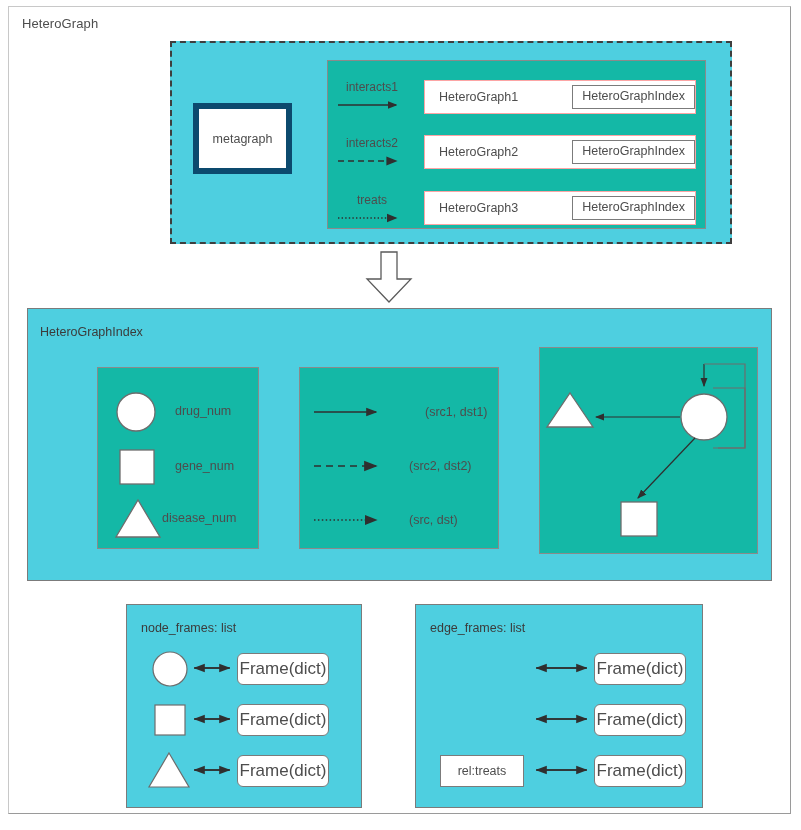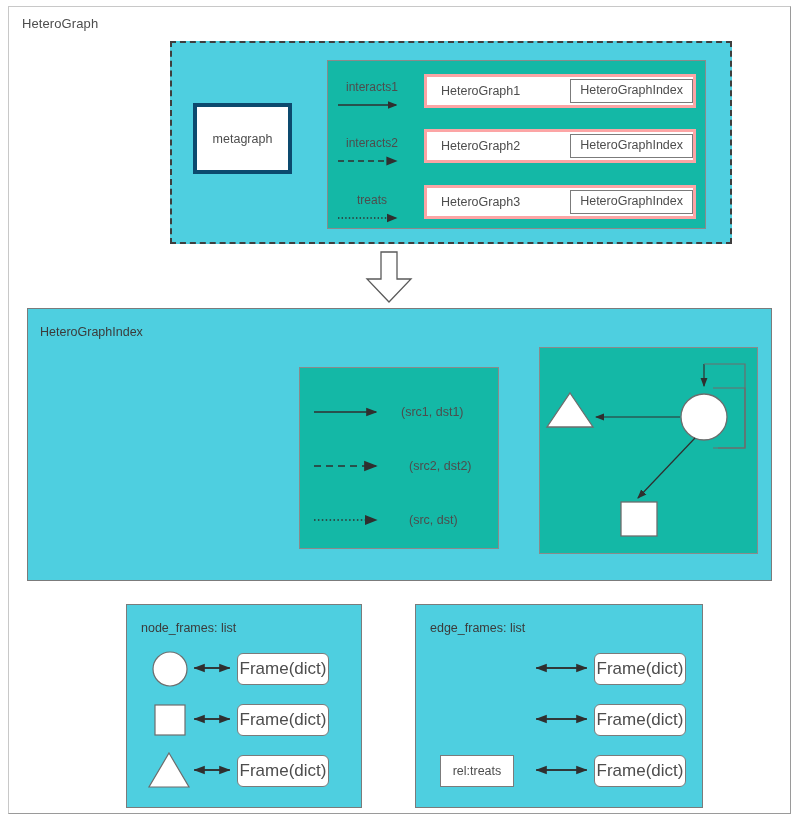--- a/index.html
+++ b/index.html
@@ -29,40 +29,40 @@
   .cyan{background:#4ecfe0;box-sizing:border-box;}
   .cyan-solid{border:1px solid #7b7b7b;}
   .cyan-dashed{border:2px dashed #3e3e3e;}
   .panel-title{
     position:absolute;font-size:12.5px;color:#3b3b3b;
   }
 
   
   .wbox{
     position:absolute;background:#ffffff;
-    border:4px solid #0c4a6e;
+    border:6px solid #0c4a6e;
     box-sizing:border-box;
     display:flex;align-items:center;justify-content:center;
     font-size:12.5px;color:#4d4d4d;
   }
   .wplain{
     position:absolute;background:#14b8a6;
     border:1px solid #8a8a8a;
     box-sizing:border-box;
   }
 
   
   #sec-top{position:absolute;left:170px;top:41px;width:562px;height:203px;}
   #metagraph-box{left:21px;top:60px;width:99px;height:71px;}
   #hg-container{left:155px;top:17px;width:379px;height:169px;}
 
   .hg-row{
     position:absolute;left:96px;width:272px;height:34px;
-    background:#ffffff;border:3px solid #fca5a5;box-sizing:border-box;
-    display:flex;align-items:center;
+    background:#ffffff;border:1px solid #fca5a5;box-sizing:border-box;
+    display:flex;align-items:center;margin-top:6px;
   }
   .hg-row .hg-name{
     margin-left:14px;font-size:12.5px;color:#4d4d4d;width:135px;
   }
   .hg-row .hg-index{
     border:1px solid #7b7b7b;background:#ffffff;
     font-size:12.5px;color:#4d4d4d;
     padding:4px 9px;line-height:1.1;
   }
   .rel-label{
@@ -161,33 +161,55 @@
   <div id="down-arrow">
     <svg width="50" height="52" viewBox="0 0 50 52">
       <path d="M17,0 L33,0 L33,27 L47,27 L25,50 L3,27 L17,27 Z" fill="#ffffff" stroke="#5a5a5a" stroke-width="1.3" stroke-linejoin="miter"></path>
     </svg>
   </div>
 
   <div id="sec-index" class="cyan cyan-solid">
 
     <div class="panel-title" style="left:12px;top:16px;">HeteroGraphIndex</div>
 
+    <div class="wplain" id="legend-nodes">
+      <div class="legend-row" style="left:16px;top:22px;">
+        <svg width="44" height="44" viewBox="0 0 44 44">
+          <circle cx="22" cy="22" r="19" fill="#ffffff" stroke="#6d6d6d" stroke-width="1.3"></circle>
+        </svg>
+      </div>
+      <div class="legend-text" style="left:77px;top:36px;">drug_num</div>
+
+      <div class="legend-row" style="left:20px;top:80px;">
+        <svg width="38" height="38" viewBox="0 0 38 38">
+          <rect x="2" y="2" width="34" height="34" fill="#ffffff" stroke="#6d6d6d" stroke-width="1.3"></rect>
+        </svg>
+      </div>
+      <div class="legend-text" style="left:77px;top:91px;">gene_num</div>
+
+      <div class="legend-row" style="left:16px;top:129px;">
+        <svg width="48" height="42" viewBox="0 0 48 42">
+          <path d="M24,3 L46,40 L2,40 Z" fill="#ffffff" stroke="#6d6d6d" stroke-width="1.3" stroke-linejoin="miter"></path>
+        </svg>
+      </div>
+      <div class="legend-text" style="left:64px;top:143px;">disease_num</div>
+    </div>
 
     <div class="wplain" id="legend-edges">
       <div class="legend-row" style="left:14px;top:38px;">
         <svg width="76" height="12" viewBox="0 0 76 12">
           <defs>
             <marker id="ah-l" markerWidth="8" markerHeight="8" refX="7" refY="3.6" orient="auto">
               <path d="M0,0.5 L8,3.6 L0,6.7 z" fill="#2f2f2f"></path>
             </marker>
           </defs>
           <line x1="0" y1="6" x2="62" y2="6" stroke="#2f2f2f" stroke-width="1.4" marker-end="url(#ah-l)"></line>
         </svg>
       </div>
-      <div class="legend-text" style="left:101px;top:37px;">(src1, dst1)</div>
+      <div class="legend-text" style="left:125px;top:37px;">(src1, dst1)</div>
 
       <div class="legend-row" style="left:14px;top:92px;">
         <svg width="76" height="12" viewBox="0 0 76 12">
           <line x1="0" y1="6" x2="62" y2="6" stroke="#2f2f2f" stroke-width="1.7" stroke-dasharray="7,5" marker-end="url(#ah-l)"></line>
         </svg>
       </div>
       <div class="legend-text" style="left:109px;top:91px;">(src2, dst2)</div>
 
       <div class="legend-row" style="left:14px;top:146px;">
         <svg width="76" height="12" viewBox="0 0 76 12">
@@ -295,21 +317,21 @@
     <div style="position:absolute;left:114px;top:107px;">
       <svg width="66" height="14" viewBox="0 0 66 14">
         <line x1="6" y1="7" x2="56" y2="7" stroke="#2f2f2f" stroke-width="1.4" marker-end="url(#ah-b-e)"></line>
         <line x1="57" y1="7" x2="7" y2="7" stroke="#2f2f2f" stroke-width="1.4" marker-end="url(#ah-b-s)"></line>
       </svg>
     </div>
     <div class="frame-box" style="left:178px;top:99px;">
       <span>Frame(dict)</span>
     </div>
 
-    <div class="rel-box" style="left:24px;top:150px;width:74px;">
+    <div class="rel-box" style="left:24px;top:150px;width:84px;">
       <span>rel:treats</span>
     </div>
     <div style="position:absolute;left:114px;top:158px;">
       <svg width="66" height="14" viewBox="0 0 66 14">
         <line x1="6" y1="7" x2="56" y2="7" stroke="#2f2f2f" stroke-width="1.4" marker-end="url(#ah-b-e)"></line>
         <line x1="57" y1="7" x2="7" y2="7" stroke="#2f2f2f" stroke-width="1.4" marker-end="url(#ah-b-s)"></line>
       </svg>
     </div>
     <div class="frame-box" style="left:178px;top:150px;">
       <span>Frame(dict)</span>

